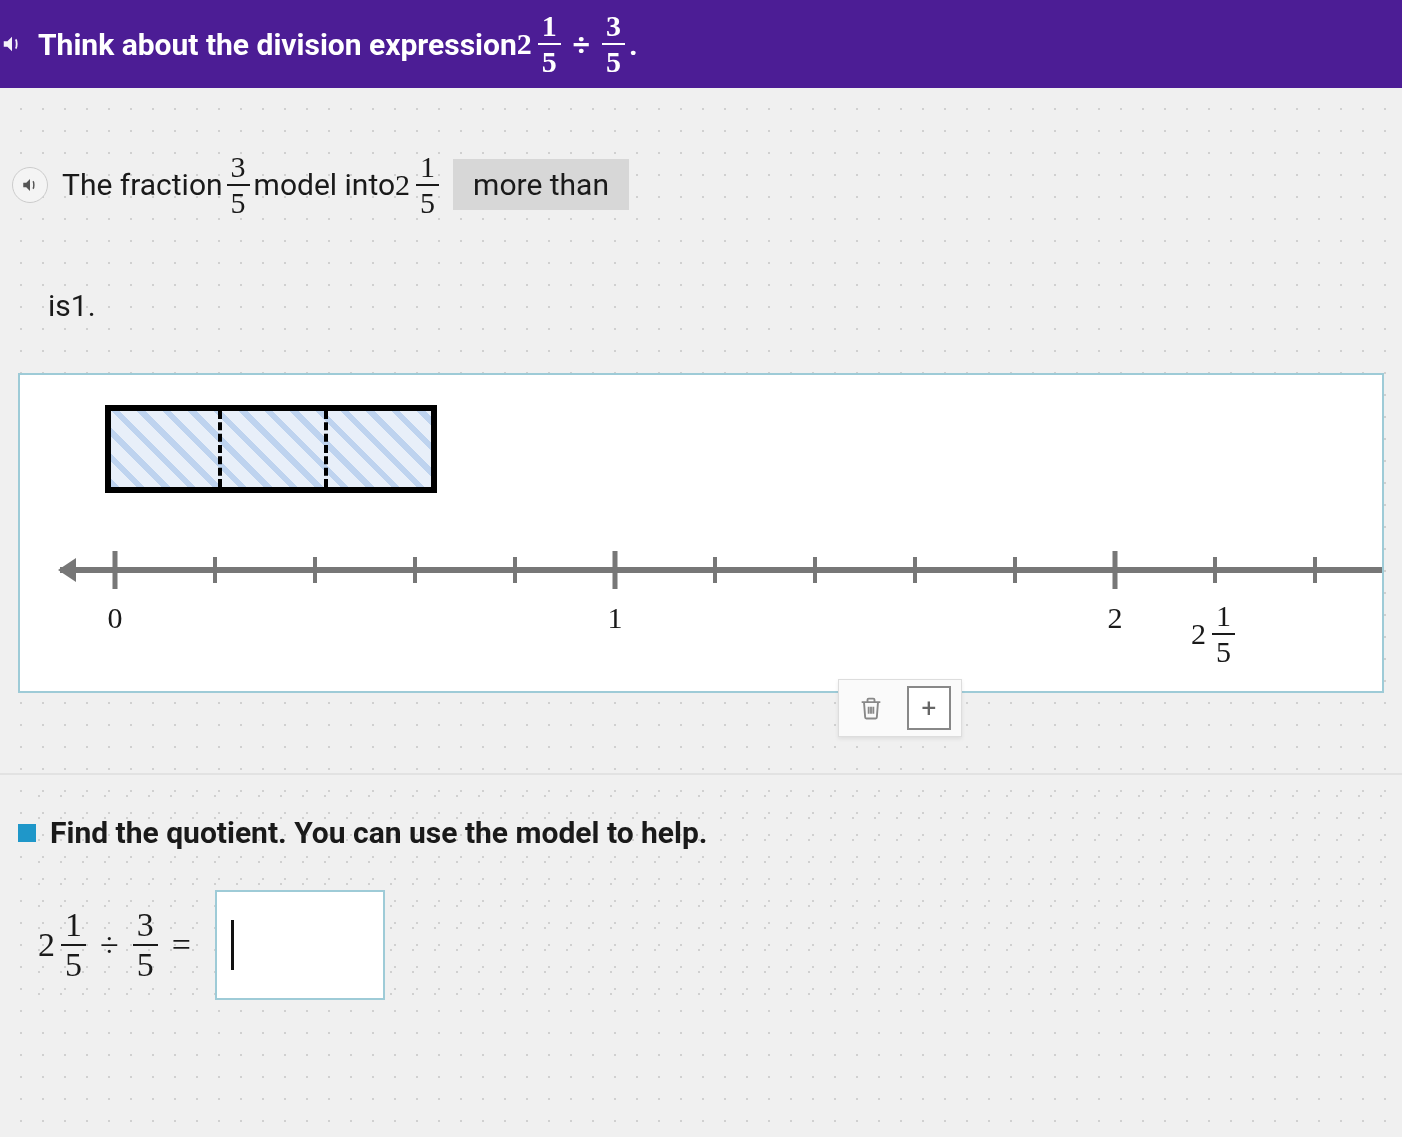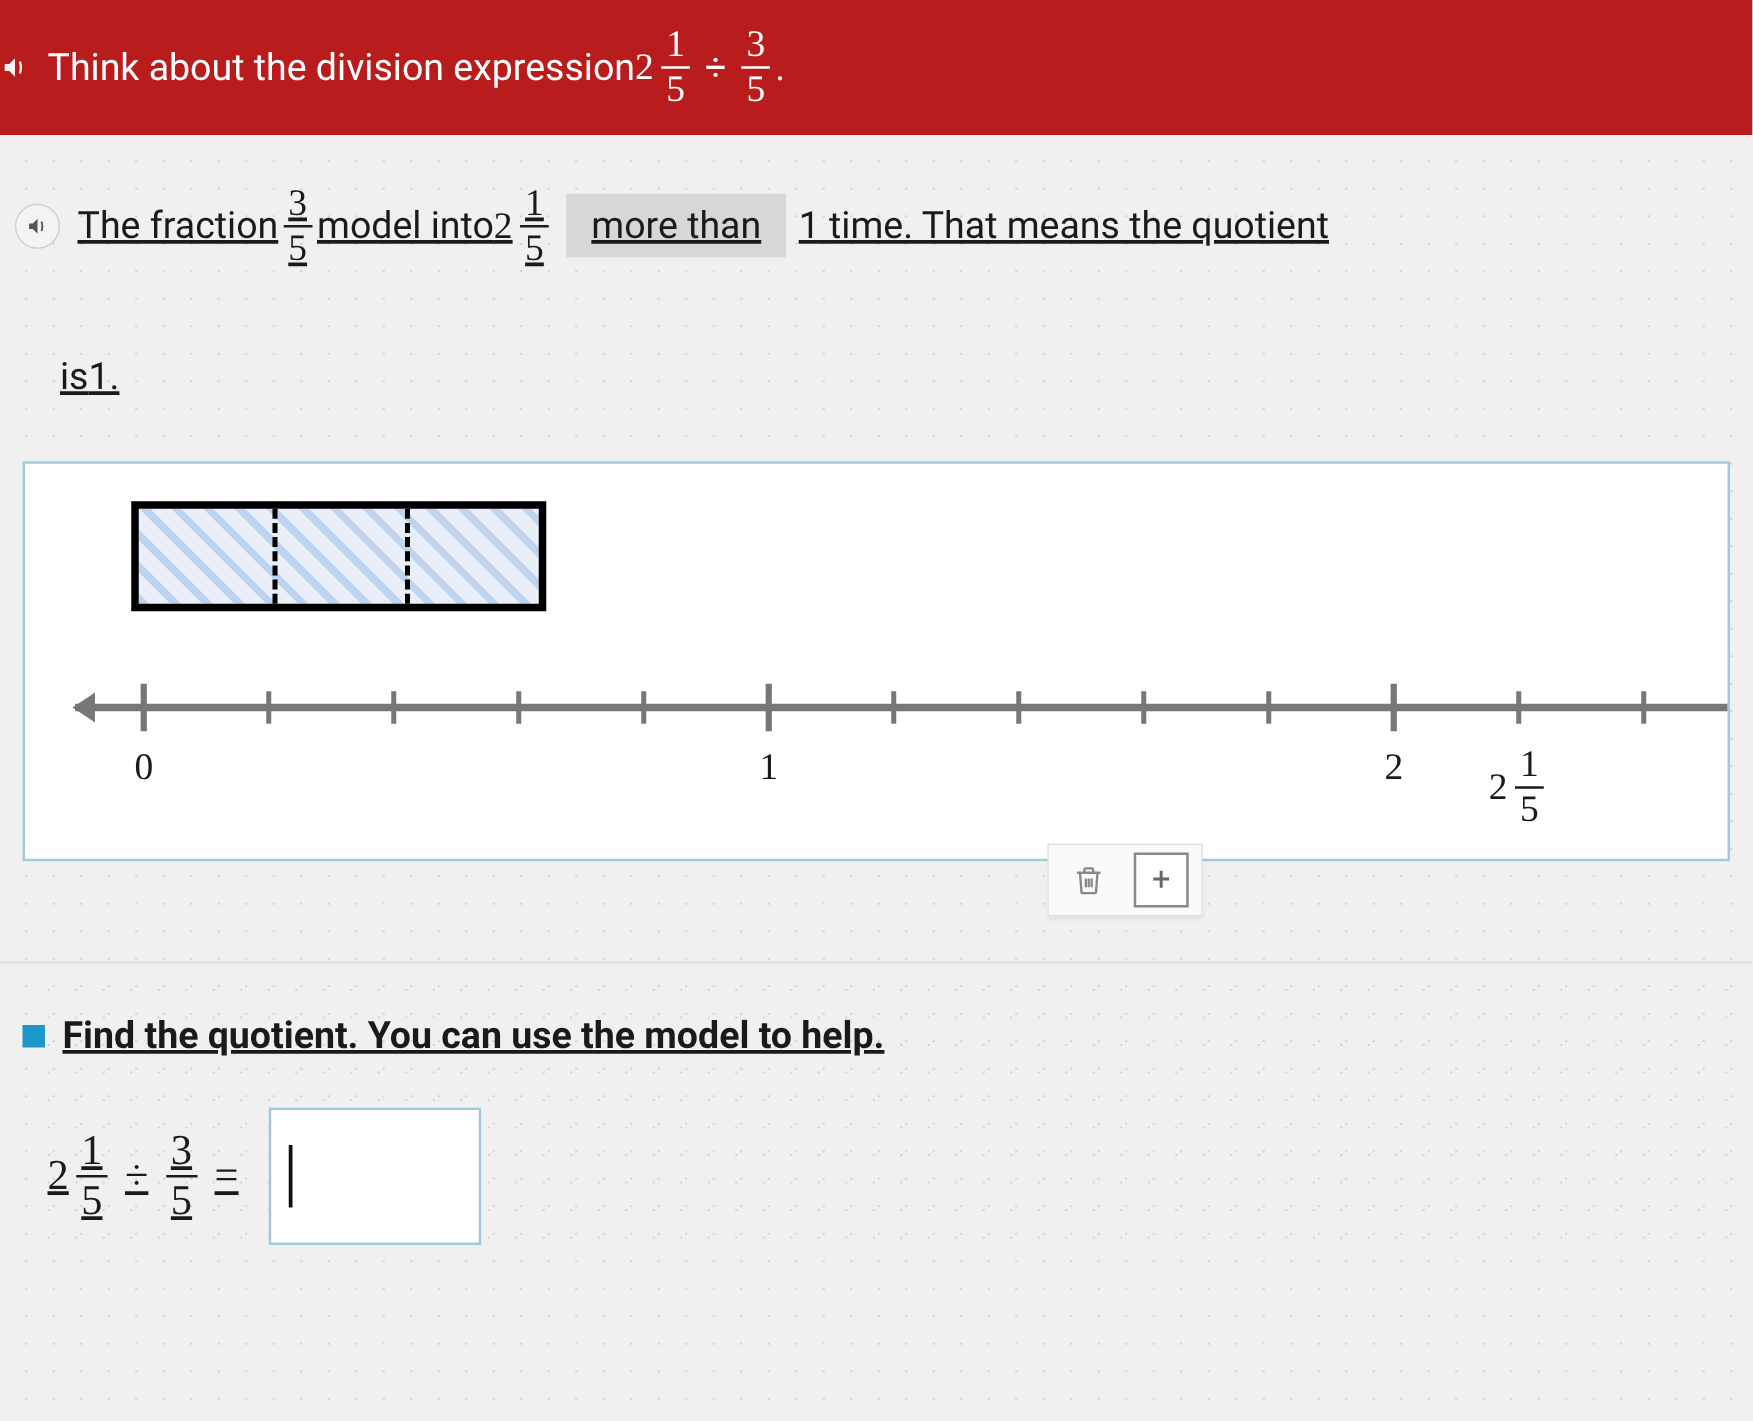--- a/index.html
+++ b/index.html
@@ -11,48 +11,47 @@
     overflow: hidden;
     color: #1a1a1a;
     position: relative;
   }
   .dotgrid {
     background-image: radial-gradient(circle, #d0d0d0 1px, transparent 1px);
     background-size: 22px 22px;
     background-position: 10px 10px;
   }
   .header {
-    background: #b91c1c;
+    background: #4c1d95;
     color: #fff;
-    height: 108px;
+    height: 88px;
     display: flex;
     align-items: center;
     padding-left: 0;
     font-size: 30px;
-    font-weight: 400;
+    font-weight: 700;
   }
   .speaker-btn {
     width: 36px; height: 36px;
     display:flex;align-items:center;justify-content:center;
     margin: 0 8px 0 -6px;
     cursor:pointer;
     opacity:.95;
   }
   .speaker-btn-body {
     width: 36px; height: 36px;
     border-radius:50%;
     background:#f4f4f4;
     border:1px solid #ccc;
     display:flex;align-items:center;justify-content:center;
     margin: 0 14px 0 -6px;
     cursor:pointer;
   }
   .body-area {
-    padding: 29px 18px 0 18px;
-    text-decoration: underline;
+    padding: 53px 18px 0 18px;
   }
   .sentence-block {
     display: flex;
     flex-wrap: wrap;
     align-items: center;
     font-size: 30px;
     row-gap: 30px;
     padding-left: 0;
   }
   .chip {
@@ -225,21 +224,20 @@
     </span>
     <span> model into </span>
     <span class="mixed">
       <span class="whole">2</span>
       <span class="frac">
           <span class="n">1</span>
           <span class="d">5</span>
         </span>
     </span>
     <span class="chip">more than</span>
-    <span>1 time. That means the quotient</span>
 
     <div style="flex-basis:100%;height:0"></div>
     <span style="margin-left:30px">is</span>
     <span>1.</span>
   </div>
 
   <div class="model-box">
     <div class="bar">
       <div class="bar-dash" style="left:33.3%"></div>
       <div class="bar-dash" style="left:66.6%"></div>

